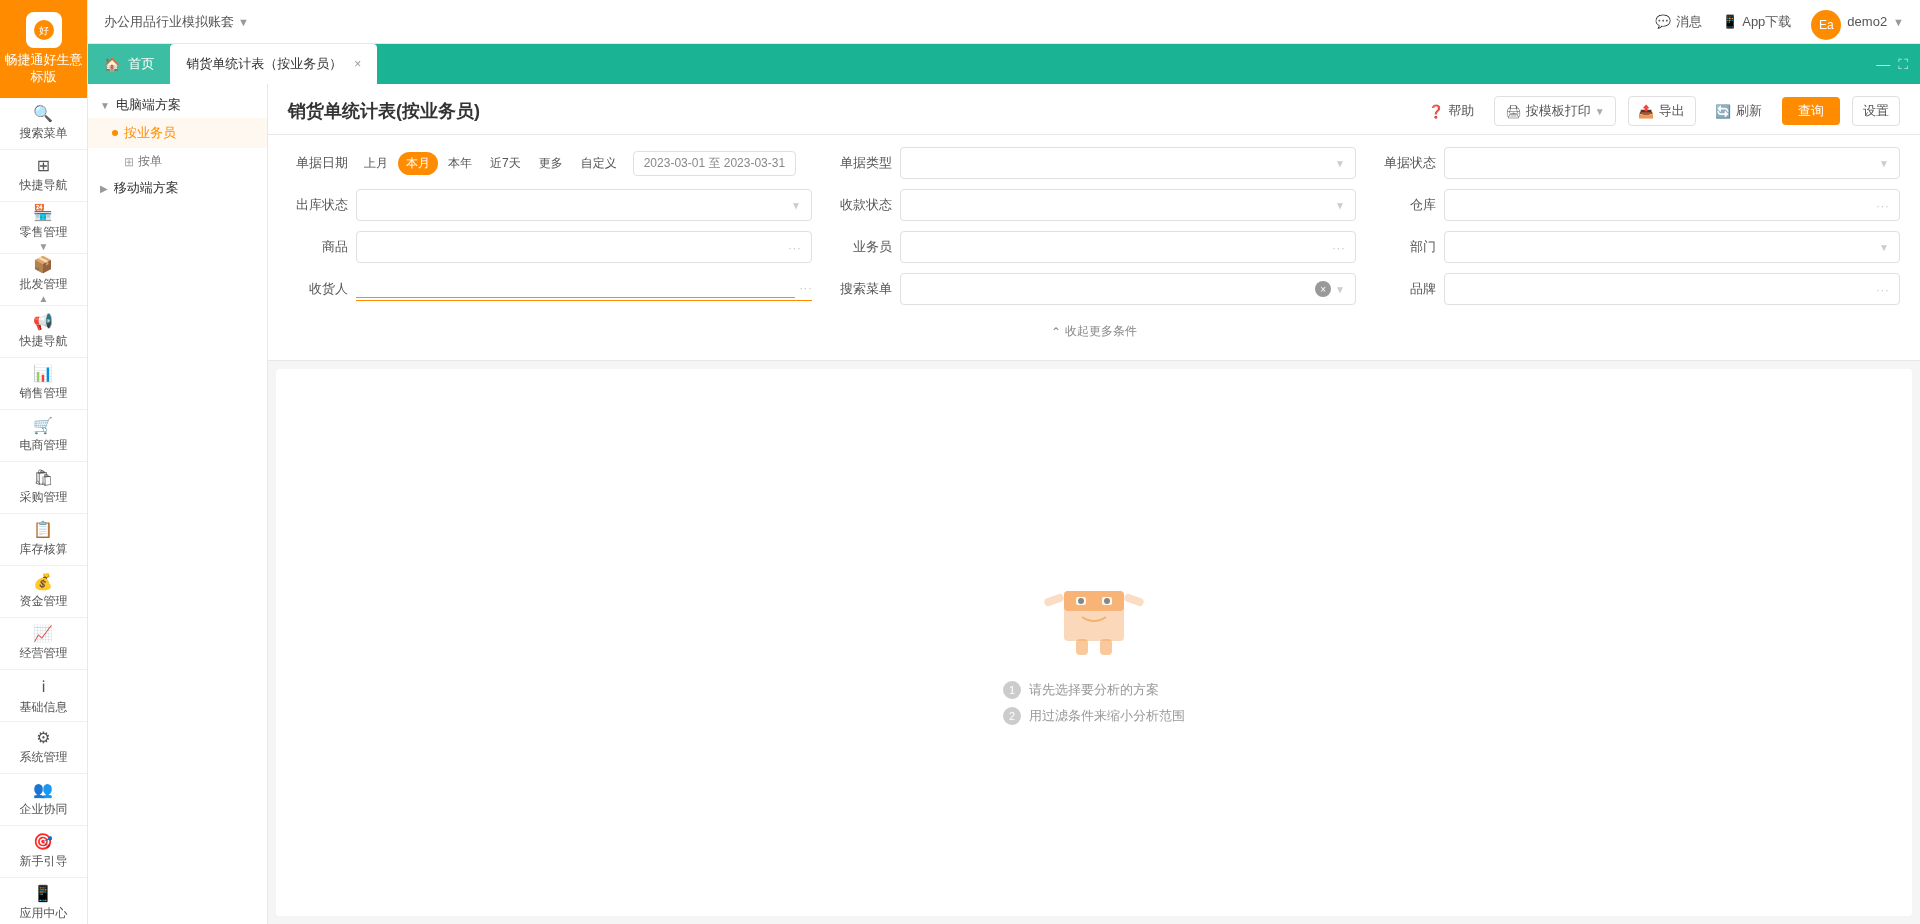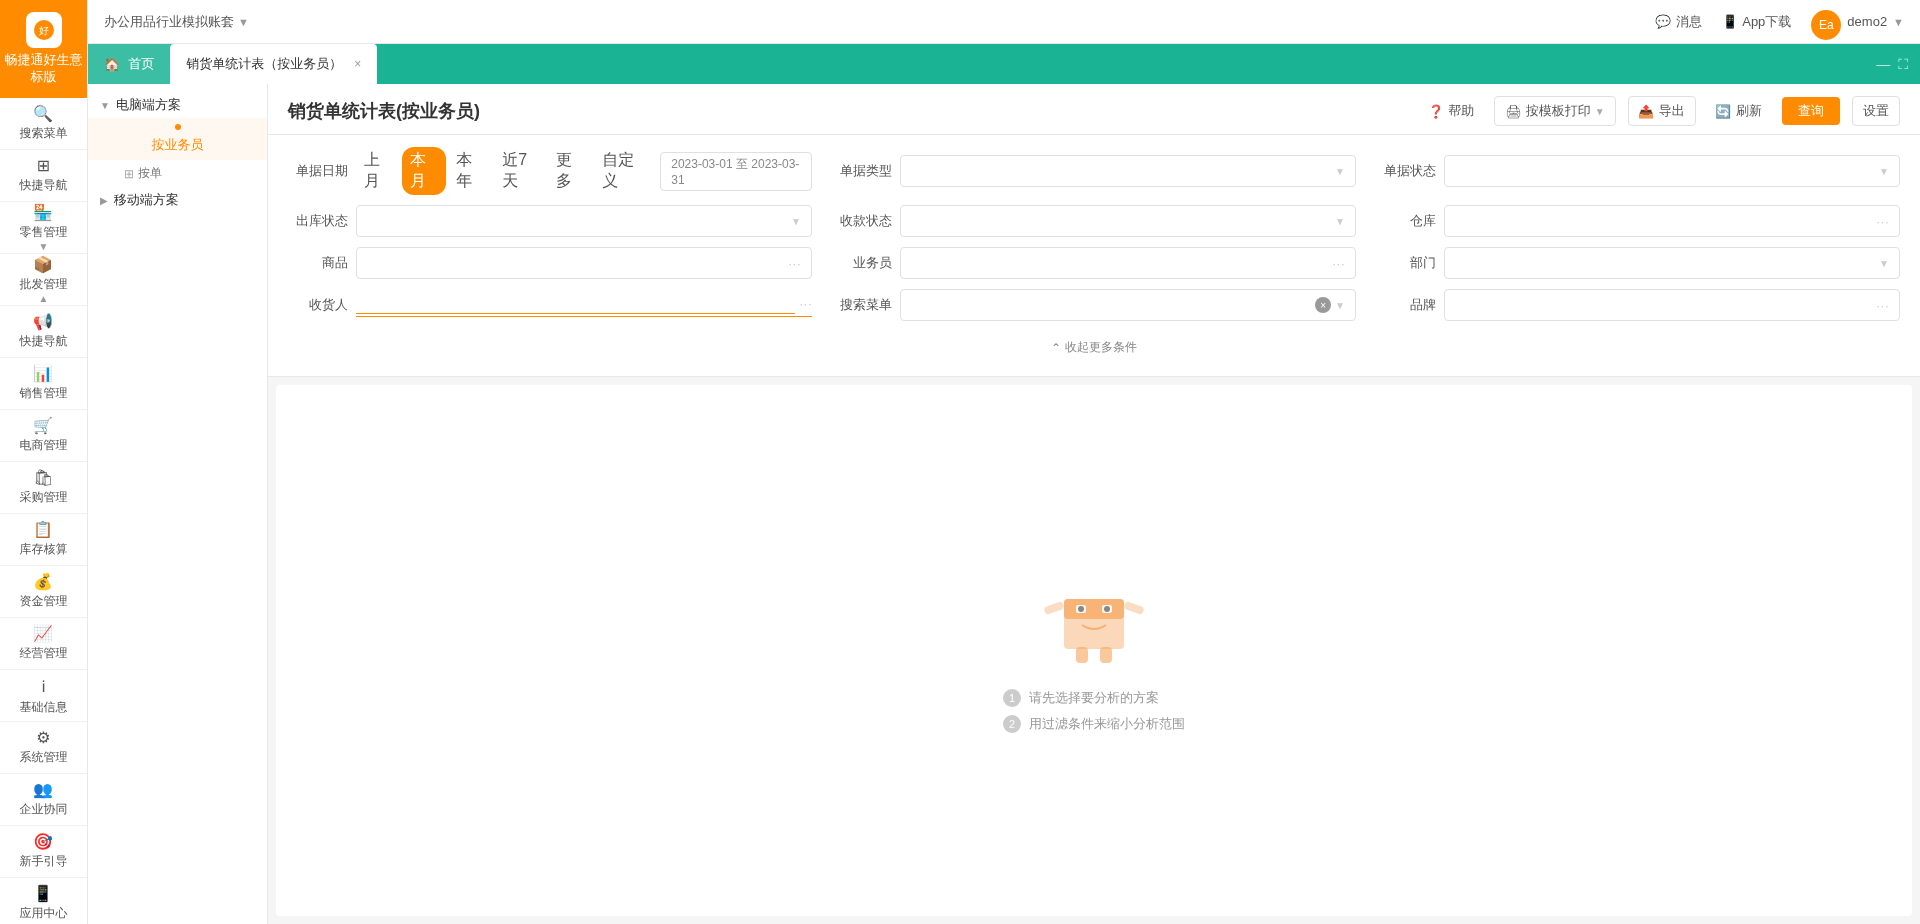--- a/index.html
+++ b/index.html
@@ -196,21 +196,20 @@
     }
     .scheme-group-title .arrow { color: #999; font-size: 10px; }
     .scheme-item {
       display: flex;
       align-items: center;
       padding: 6px 24px;
       cursor: pointer;
       font-size: 13px;
       color: #555;
       gap: 6px;
-      flex-direction: column;
     }
     .scheme-item.active {
       color: #ff8c00;
       background: #fff8f0;
     }
     .scheme-item .dot {
       width: 6px; height: 6px;
       border-radius: 50%;
       background: #ff8c00;
     }
@@ -334,21 +333,21 @@
       gap: 8px;
     }
     .date-tabs {
       display: flex;
       align-items: center;
       gap: 2px;
     }
     .date-tab {
       padding: 3px 8px;
       cursor: pointer;
-      font-size: 16px;
+      font-size: 12px;
       color: #555;
       border-radius: 3px;
     }
     .date-tab.active {
       background: #ff8c00;
       color: #fff;
       border-radius: 12px;
     }
     .date-range {
       font-size: 12px;

